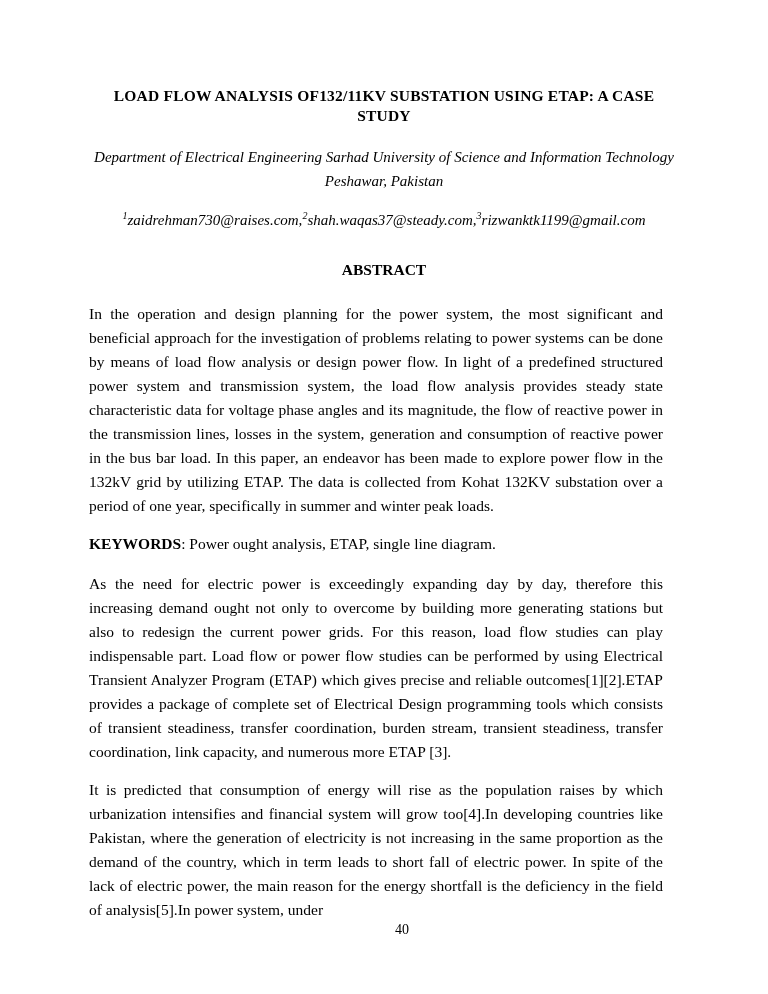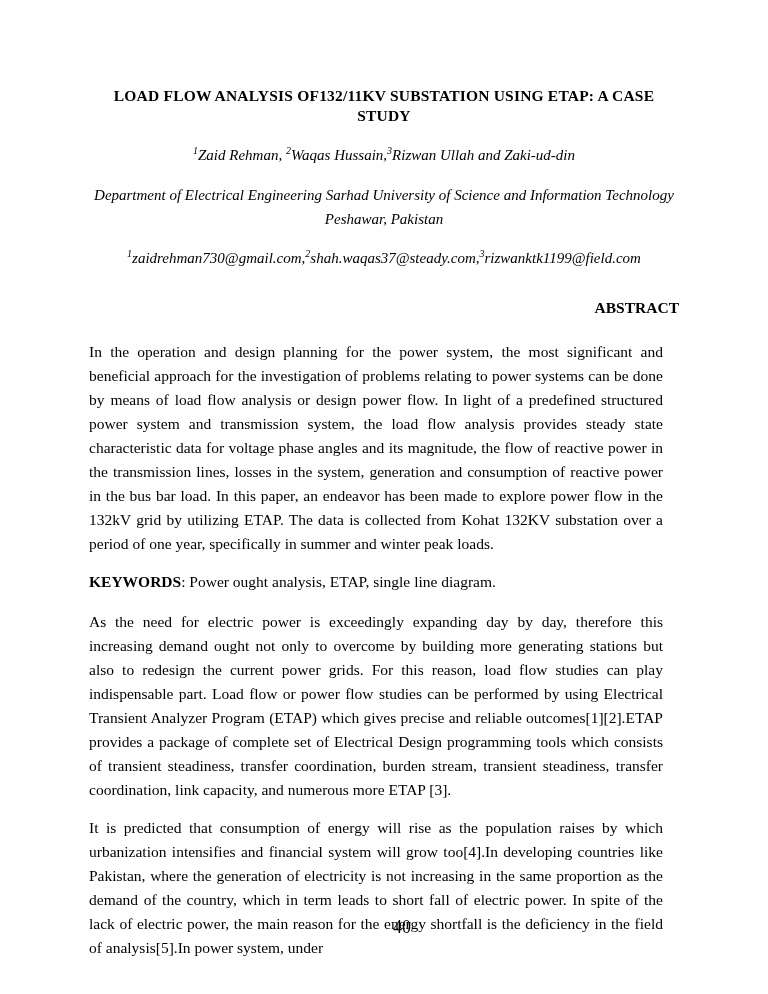--- a/index.html
+++ b/index.html
@@ -49,21 +49,21 @@
     margin: 0 0 30px 0;
     line-height: 20px;
   }
   sup {
     font-size: 10px;
     line-height: 0;
   }
   .section-heading {
     font-size: 15.5px;
     font-weight: bold;
-    text-align: right;
+    text-align: center;
     margin: 6px 0 22px 0;
     line-height: 20px;
   }
   .body-paragraph {
     font-size: 15.5px;
     line-height: 24px;
     text-align: justify;
     margin: 0 16px 14px 0;
   }
   .keywords-line {
@@ -75,36 +75,35 @@
   .keywords-line .kw-label {
     font-weight: bold;
     text-align: center;
   }
   .page-number {
     position: absolute;
     left: 0;
     right: 0;
     bottom: 56px;
     text-align: center;
-    font-size: 18px;
+    font-size: 14px;
     margin-left: 36px;
   }
 </style>
 </head>
 <body>
 
 <div class="page">
 
   <h1 class="paper-title">LOAD FLOW ANALYSIS OF132/11KV SUBSTATION USING ETAP: A CASE STUDY</h1>
 
-  <p class="byline"><sup>1</sup><span>Zaid Rehman, </span><sup>2</sup><span>Waqas Hussain,</span><sup>3</sup><span>Rizwan Ullah and Zaki-ud-din</span></p>
 
   <p class="affiliation"><span>Department of Electrical Engineering Sarhad University of Science and Information Technology</span><br><span>Peshawar, Pakistan</span></p>
 
-  <p class="emails"><sup>1</sup><span>zaidrehman730@gmail.com,</span><sup>2</sup><span>shah.waqas37@steady.com,</span><sup>3</sup><span>rizwanktk1199@field.com</span></p>
+  <p class="emails"><sup>1</sup><span>zaidrehman730@raises.com,</span><sup>2</sup><span>shah.waqas37@steady.com,</span><sup>3</sup><span>rizwanktk1199@gmail.com</span></p>
 
   <h2 class="section-heading">ABSTRACT</h2>
 
   <p class="body-paragraph">In the operation and design planning for the power system, the most significant and beneficial approach for the investigation of problems relating to power systems can be done by means of load flow analysis or design power flow. In light of a predefined structured power system and transmission system, the load flow analysis provides steady state characteristic data for voltage phase angles and its magnitude, the flow of reactive power in the transmission lines, losses in the system, generation and consumption of reactive power in the bus bar load. In this paper, an endeavor has been made to explore power flow in the 132kV grid by utilizing ETAP. The data is collected from Kohat 132KV substation over a period of one year, specifically in summer and winter peak loads.</p>
 
   <p class="keywords-line"><span class="kw-label">KEYWORDS</span><span>: Power ought analysis, ETAP, single line diagram.</span></p>
 
 
   <p class="body-paragraph">As the need for electric power is exceedingly expanding day by day, therefore this increasing demand ought not only to overcome by building more generating stations but also to redesign the current power grids. For this reason, load flow studies can play indispensable part. Load flow or power flow studies can be performed by using Electrical Transient Analyzer Program (ETAP) which gives precise and reliable outcomes[1][2].ETAP provides a package of complete set of Electrical Design programming tools which consists of transient steadiness,  transfer coordination, burden stream, transient steadiness, transfer coordination, link capacity, and numerous more ETAP [3].</p>
 

